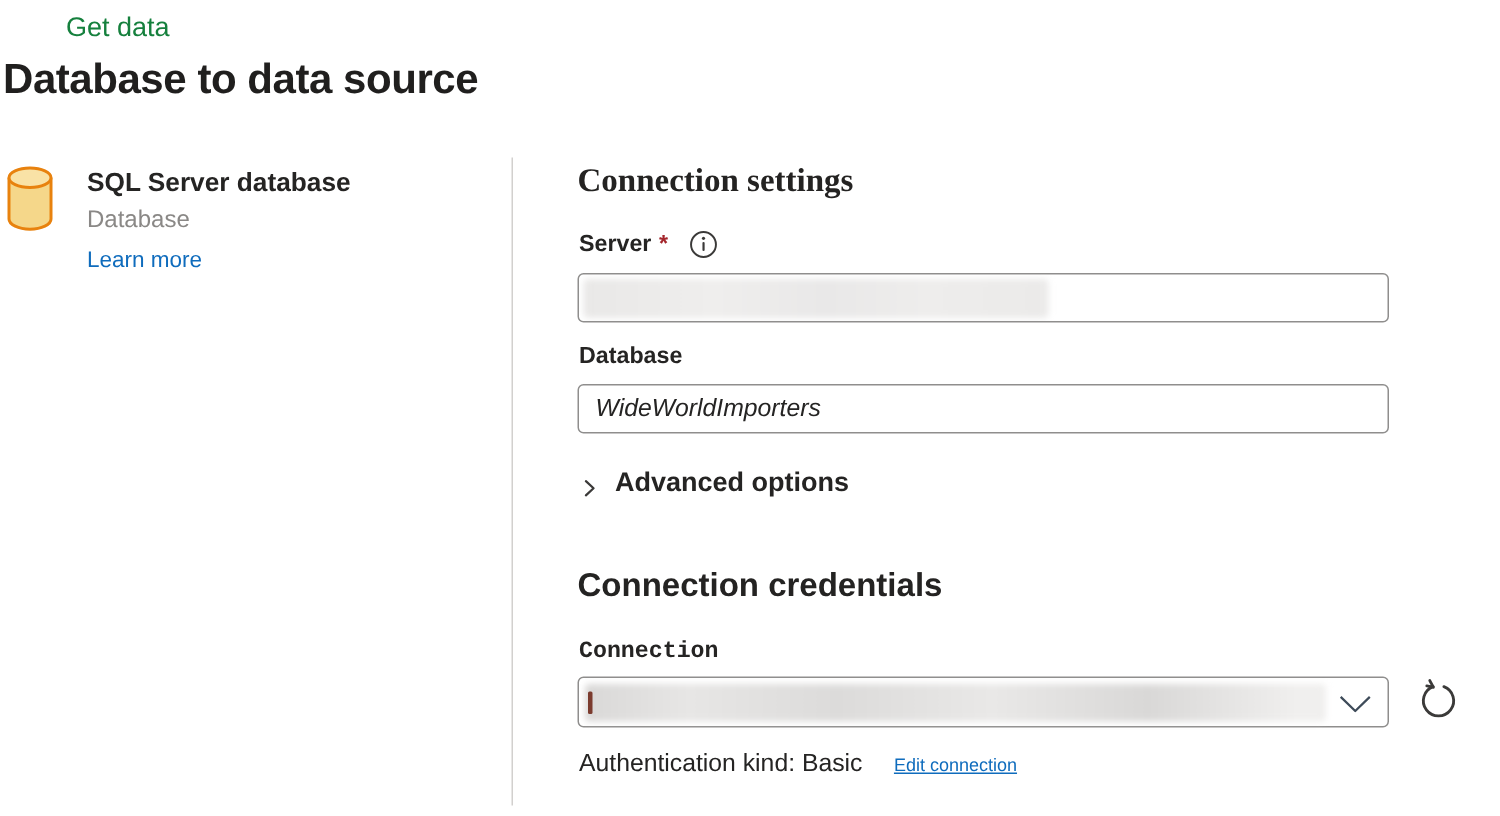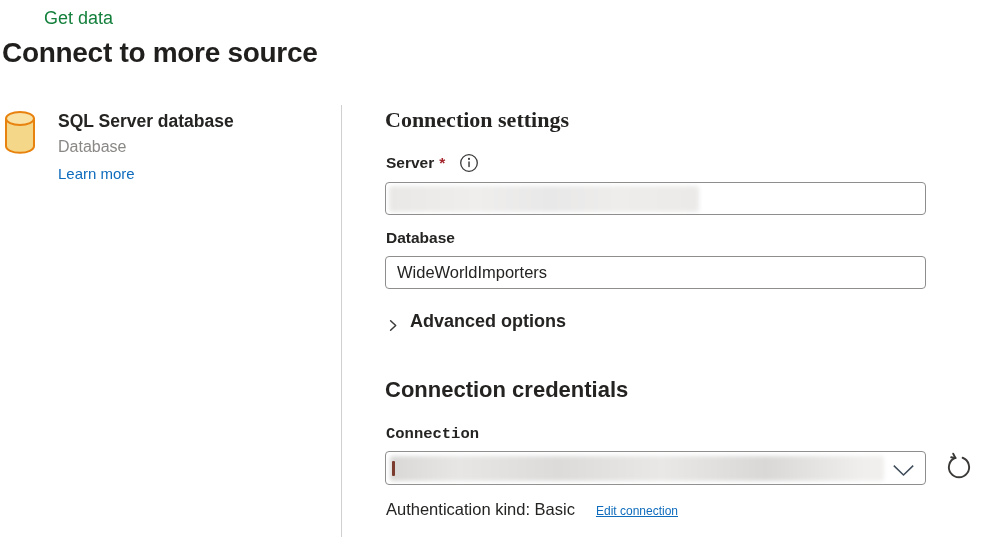--- a/index.html
+++ b/index.html
@@ -43,21 +43,21 @@
     border-radius: 4px;
     width: 541px; height: 33px;
     position: absolute;
     font-size: 16.5px;
     line-height: 31px;
     color: #252423;
     padding: 0 11px;
     overflow: hidden;
   }
   .server-input   { left: 385px; top: 182px; }
-  .database-input { left: 385px; top: 256px; }
+  .database-input { left: 385px; top: 256px; font-style: italic; }
 
   .redact {
     position: absolute;
     border-radius: 3px;
     filter: blur(2px);
   }
   .redact-server {
     left: 3px; top: 3px; width: 310px; height: 26px;
     background: linear-gradient(90deg,#e9e8e7,#efeeed 28%,#e9e8e8 52%,#eeedec 74%,#ebeae9);
   }
@@ -91,21 +91,21 @@
   }
 
   .auth-row { left: 386px; top: 500px; display: flex; align-items: baseline; gap: 21px; }
   .auth-text { font-size: 16.5px; color: #252423; }
   .edit-link { font-size: 12px; color: #0f6cbd; text-decoration: underline; cursor: pointer; }
 </style>
 </head>
 <body>
 
 <div class="abs eyebrow">Get data</div>
-<h1 class="abs page-title">Connect to more source</h1>
+<h1 class="abs page-title">Database to data source</h1>
 
 <div class="abs source-icon">
   <svg width="34" height="45" viewBox="0 0 34 45" aria-hidden="true">
     <path d="M3 8.5 L3 36 A14 6.8 0 0 0 31 36 L31 8.5" fill="#f5d78a" stroke="#e8820e" stroke-width="2"></path>
     <ellipse cx="17" cy="8.5" rx="14" ry="6.5" fill="#f9e2a6" stroke="#e8820e" stroke-width="2"></ellipse>
   </svg>
 </div>
 <div class="abs source-name">SQL Server database</div>
 <div class="abs source-kind">Database</div>
 <a class="abs learn-more">Learn more</a>

